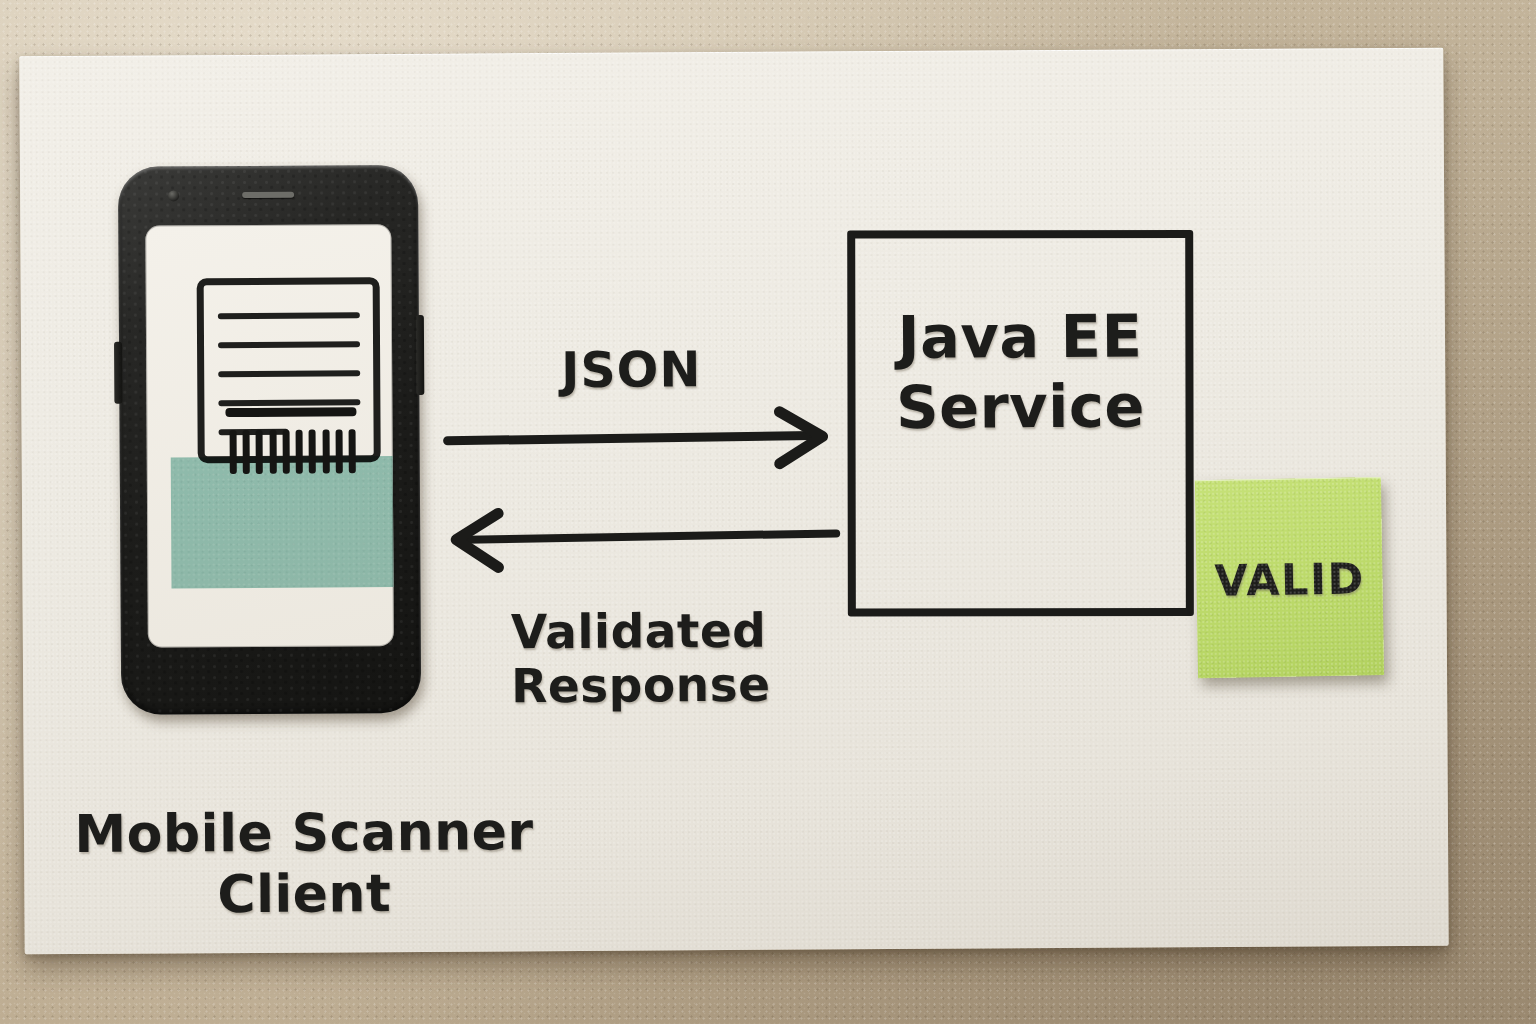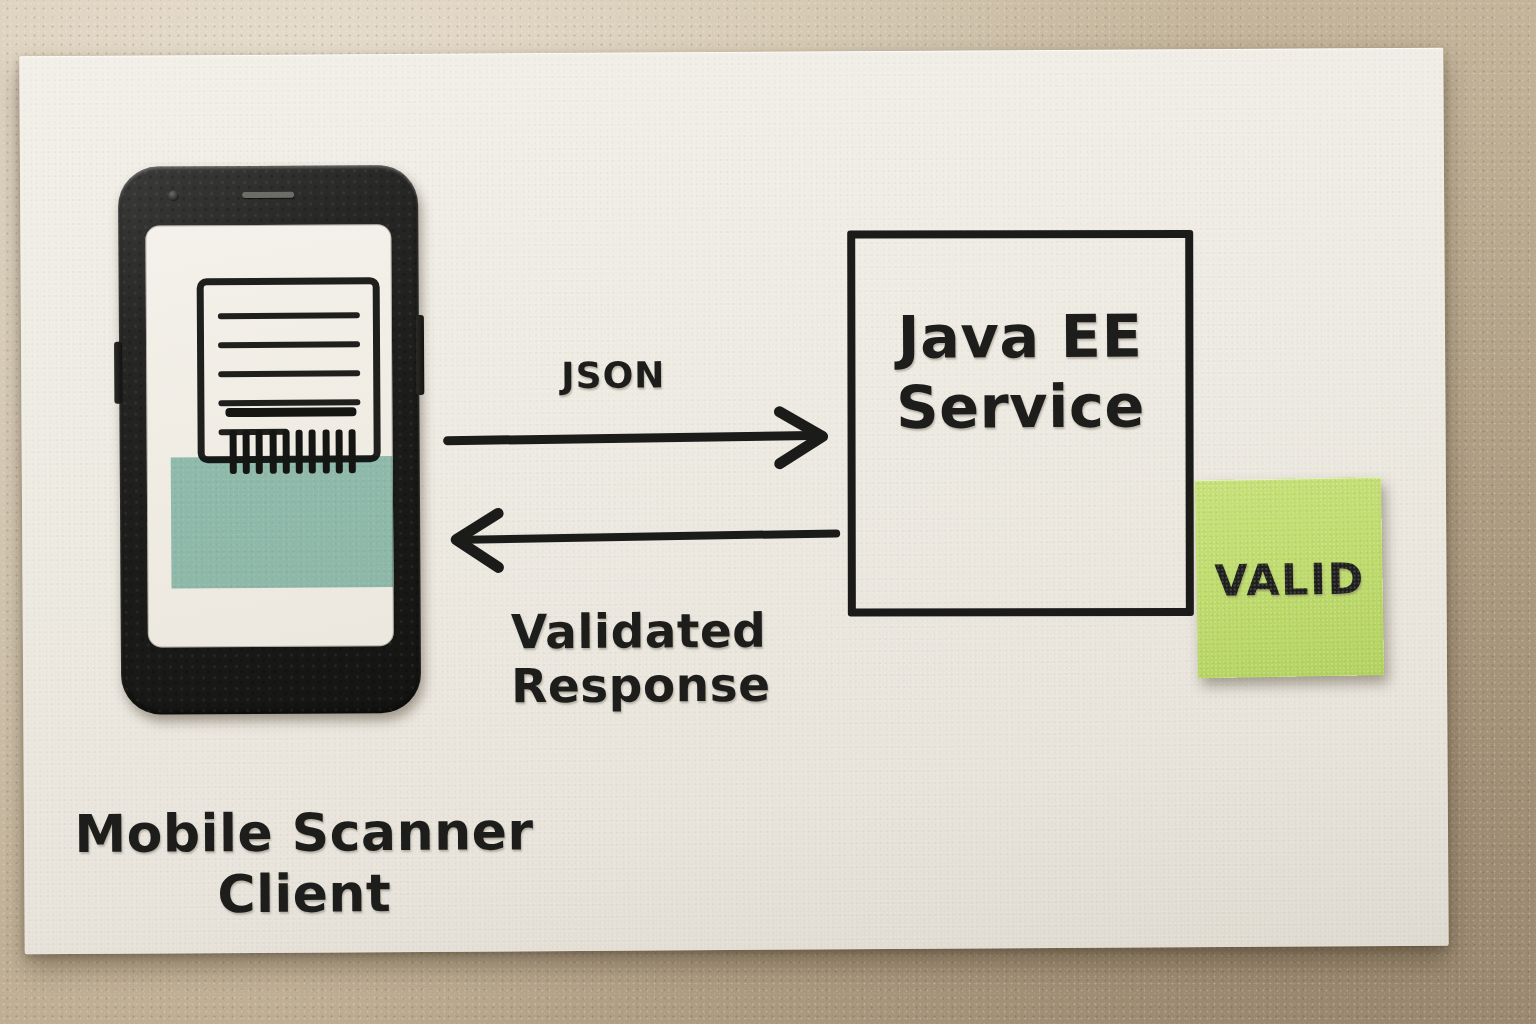--- a/index.html
+++ b/index.html
@@ -300,22 +300,22 @@
     left: 0; right: 0;
     top: 78px;
     text-align: center;
     font-size: 43px;
     letter-spacing: 1.5px;
   }
 
   
   #label-json {
     left: 540px;
-    top: 304px;
-    font-size: 36px;
+    top: 292px;
+    font-size: 49px;
     letter-spacing: 1px;
   }
   #label-response {
     left: 488px;
     top: 552px;
     font-size: 47px;
     line-height: 1.15;
   }
   #caption-client {
     left: 40px;

